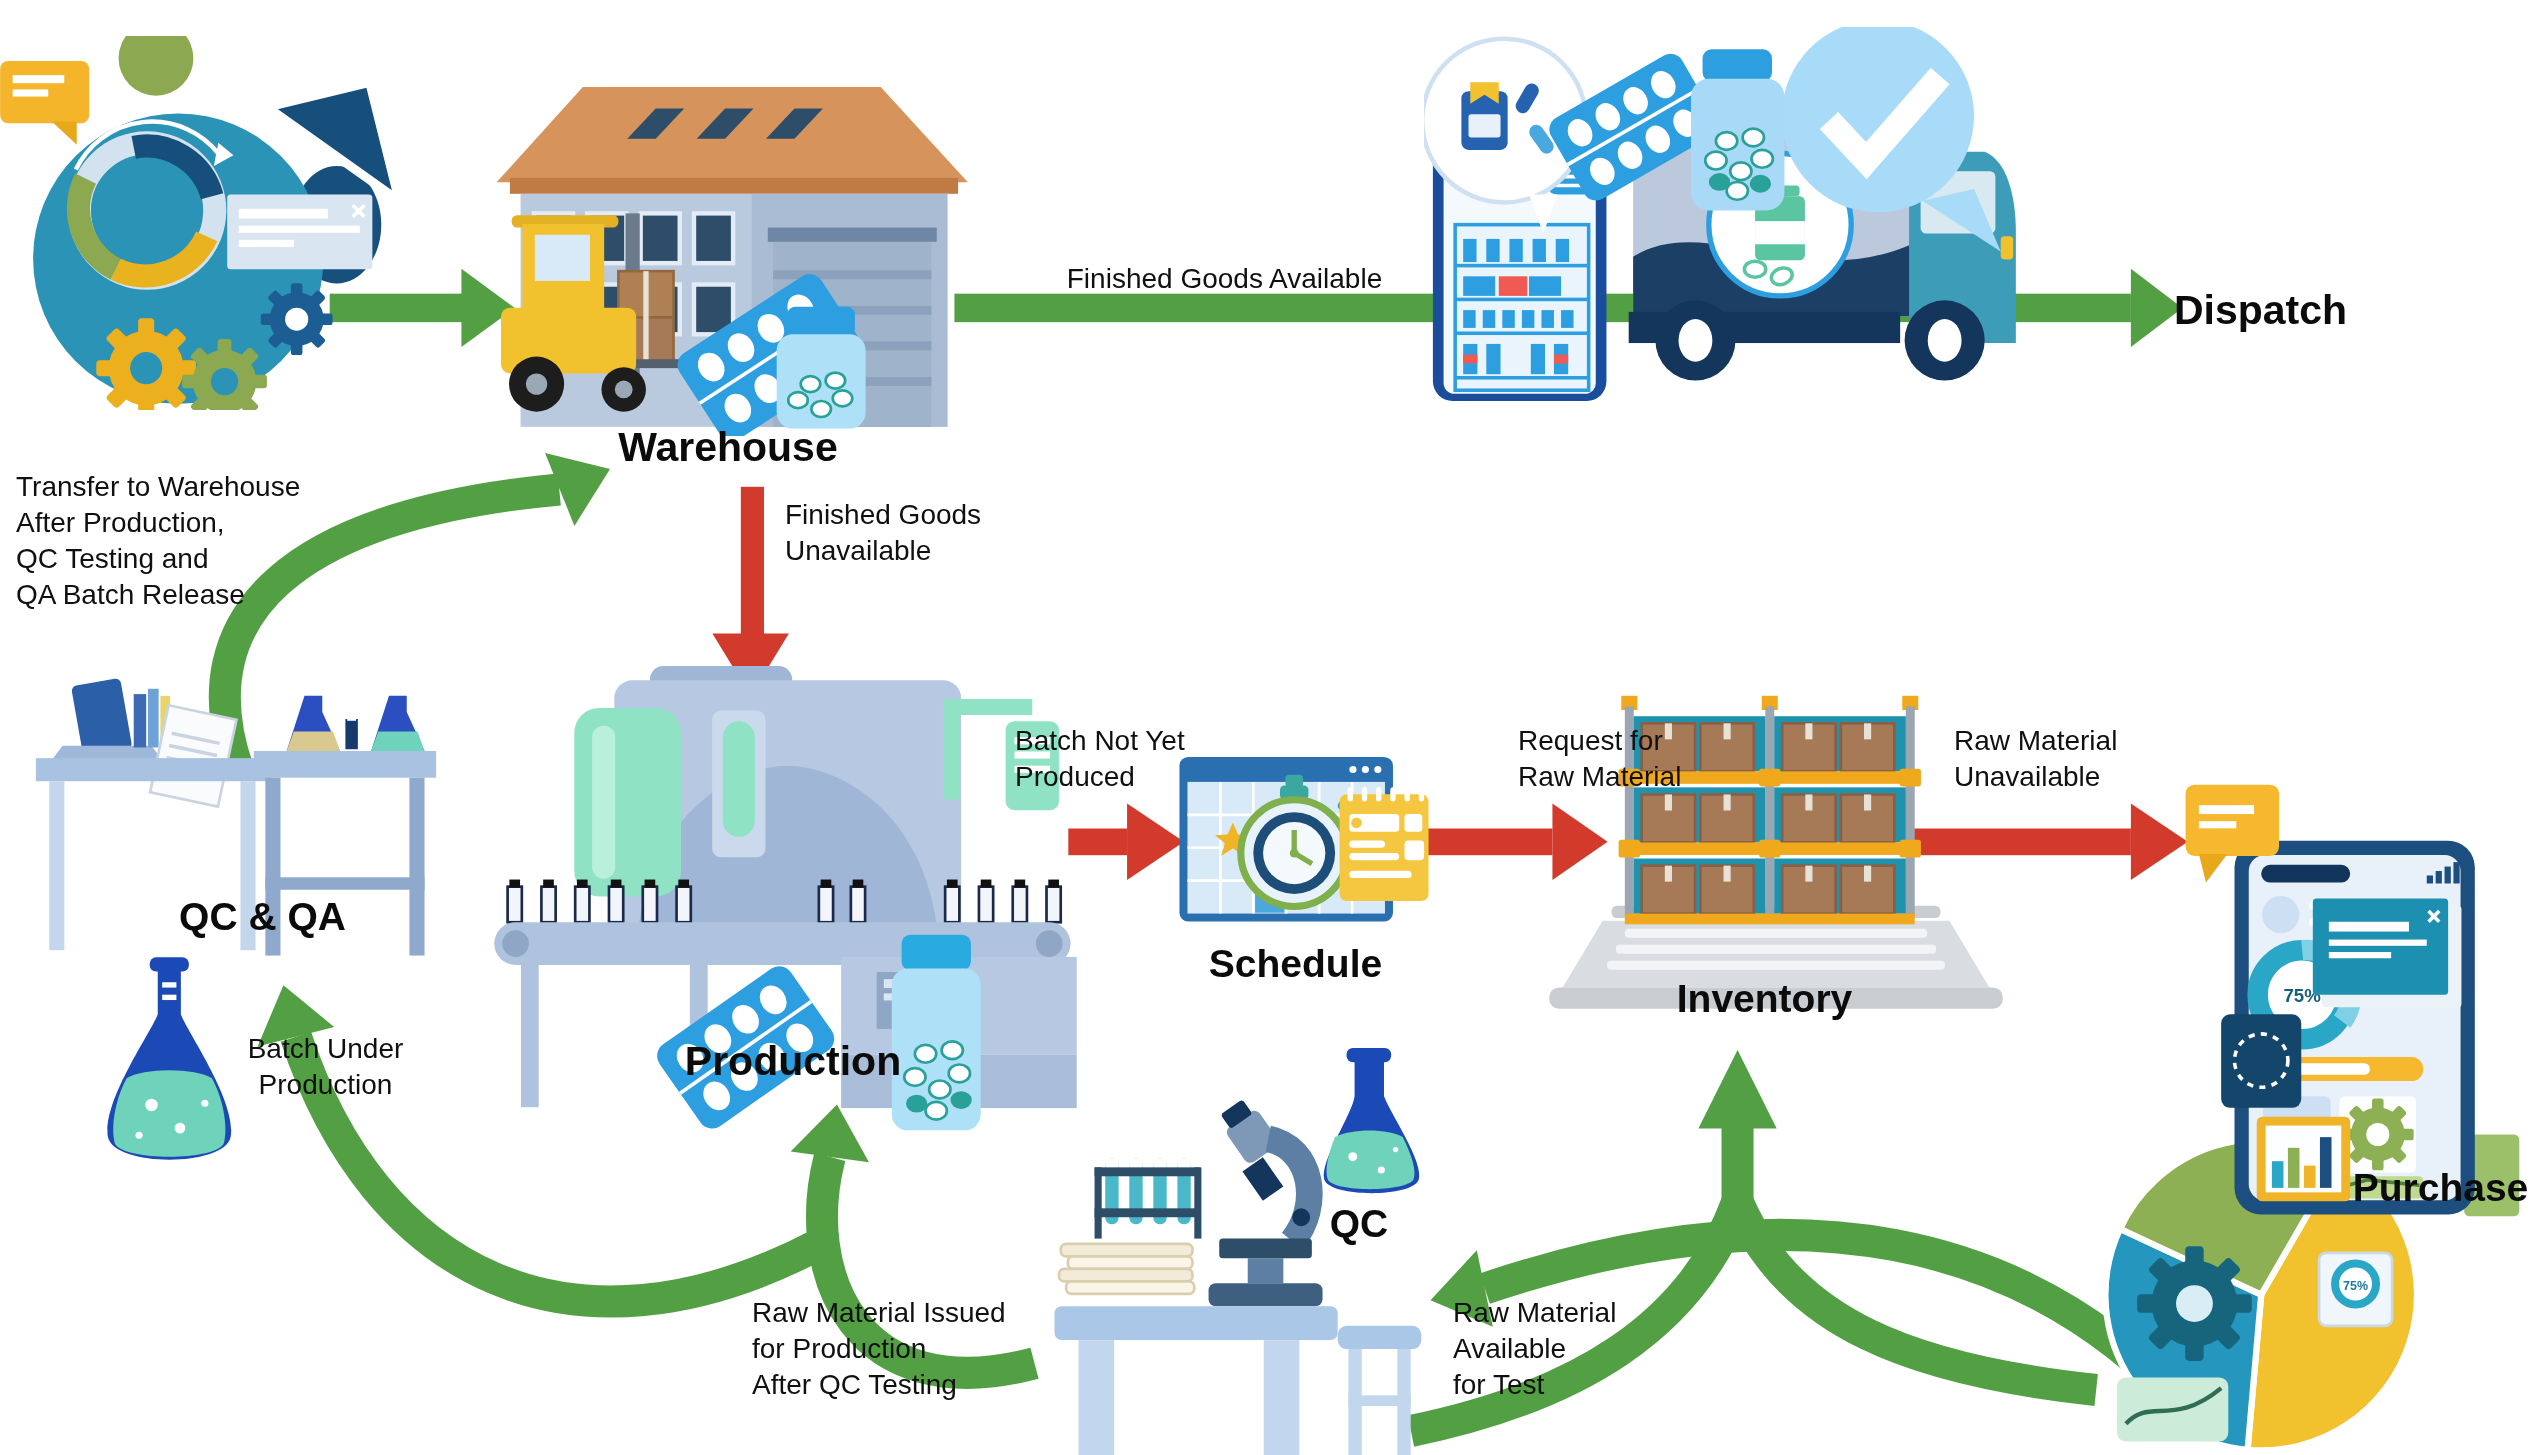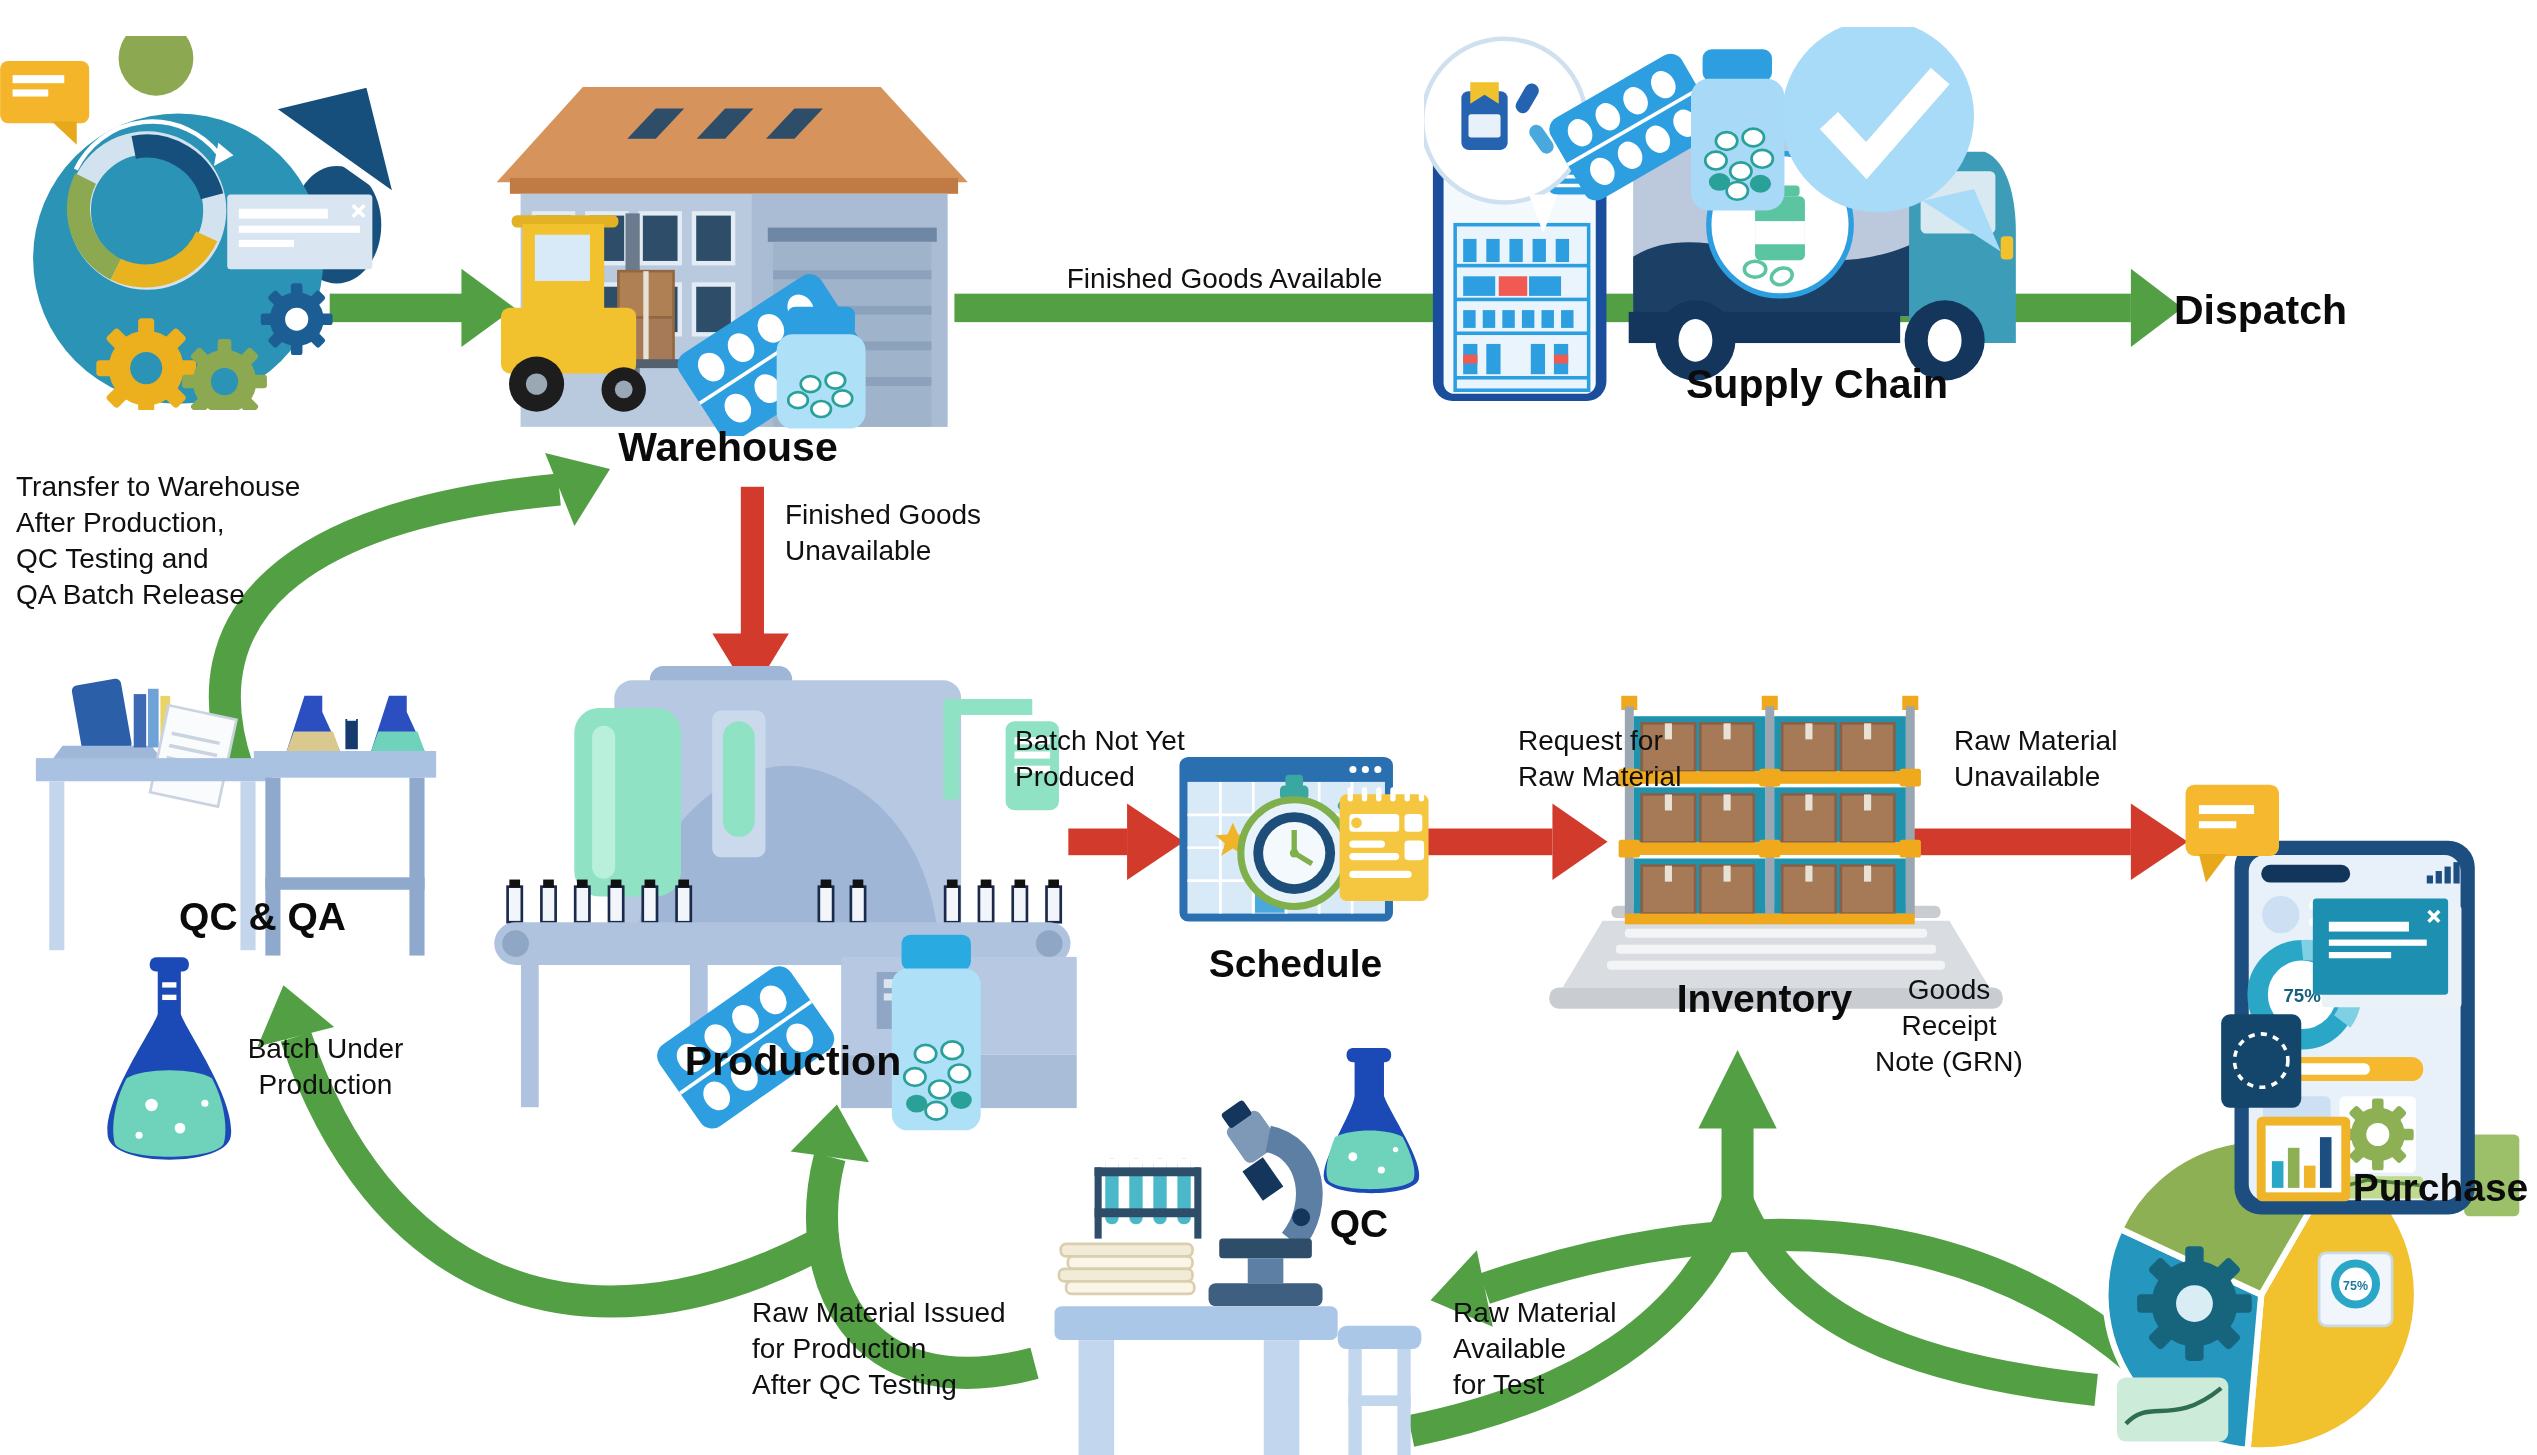--- a/index.html
+++ b/index.html
@@ -688,21 +688,20 @@
     </g>
     <g>
       <rect x="333" y="330" width="94" height="26" rx="10" fill="#ABC7E7"></rect>
       <rect x="345" y="356" width="15" height="119" fill="#C2D6EE"></rect>
       <rect x="400" y="356" width="15" height="119" fill="#C2D6EE"></rect>
       <rect x="345" y="408" width="70" height="12" fill="#C2D6EE"></rect>
     </g>
   </svg>
 
   <div class="node-label" style="left:550px;top:424px;width:356px">Warehouse</div>
-  <div class="node-label" style="left:1639px;top:361px;width:356px">Supply Chain</div>
   <div class="node-label" style="left:2127px;top:287px;width:267px">Dispatch</div>
   <div class="node-label" style="left:129px;top:895px;width:267px;font-size:39px">QC &amp; QA</div>
   <div class="node-label" style="left:615px;top:1038px;width:356px">Production</div>
   <div class="node-label" style="left:1162px;top:942px;width:267px;font-size:39px">Schedule</div>
   <div class="node-label" style="left:1631px;top:977px;width:267px;font-size:39px">Inventory</div>
   <div class="node-label" style="left:1270px;top:1202px;width:178px;font-size:39px">QC</div>
   <div class="node-label" style="left:2316px;top:1166px;width:249px;font-size:39px">Purchase</div>
 
   <div class="elabel ctr" style="left:1024px;top:261px;width:401px">
     <span class="line">Finished Goods Available</span>
@@ -728,25 +727,20 @@
   <div class="elabel" style="left:1518px;top:723px">
     <span class="line">Request for</span>
     <span class="line">Raw Material</span>
   </div>
 
   <div class="elabel" style="left:1954px;top:723px">
     <span class="line">Raw Material</span>
     <span class="line">Unavailable</span>
   </div>
 
-  <div class="elabel ctr" style="left:1851px;top:972px;width:196px">
-    <span class="line">Goods</span>
-    <span class="line">Receipt</span>
-    <span class="line">Note (GRN)</span>
-  </div>
 
   <div class="elabel ctr" style="left:214px;top:1031px;width:223px">
     <span class="line">Batch Under</span>
     <span class="line">Production</span>
   </div>
 
   <div class="elabel rgt" style="left:752px;top:1295px;width:285px">
     <span class="line">Raw Material Issued</span>
     <span class="line">for Production</span>
     <span class="line">After QC Testing</span>

